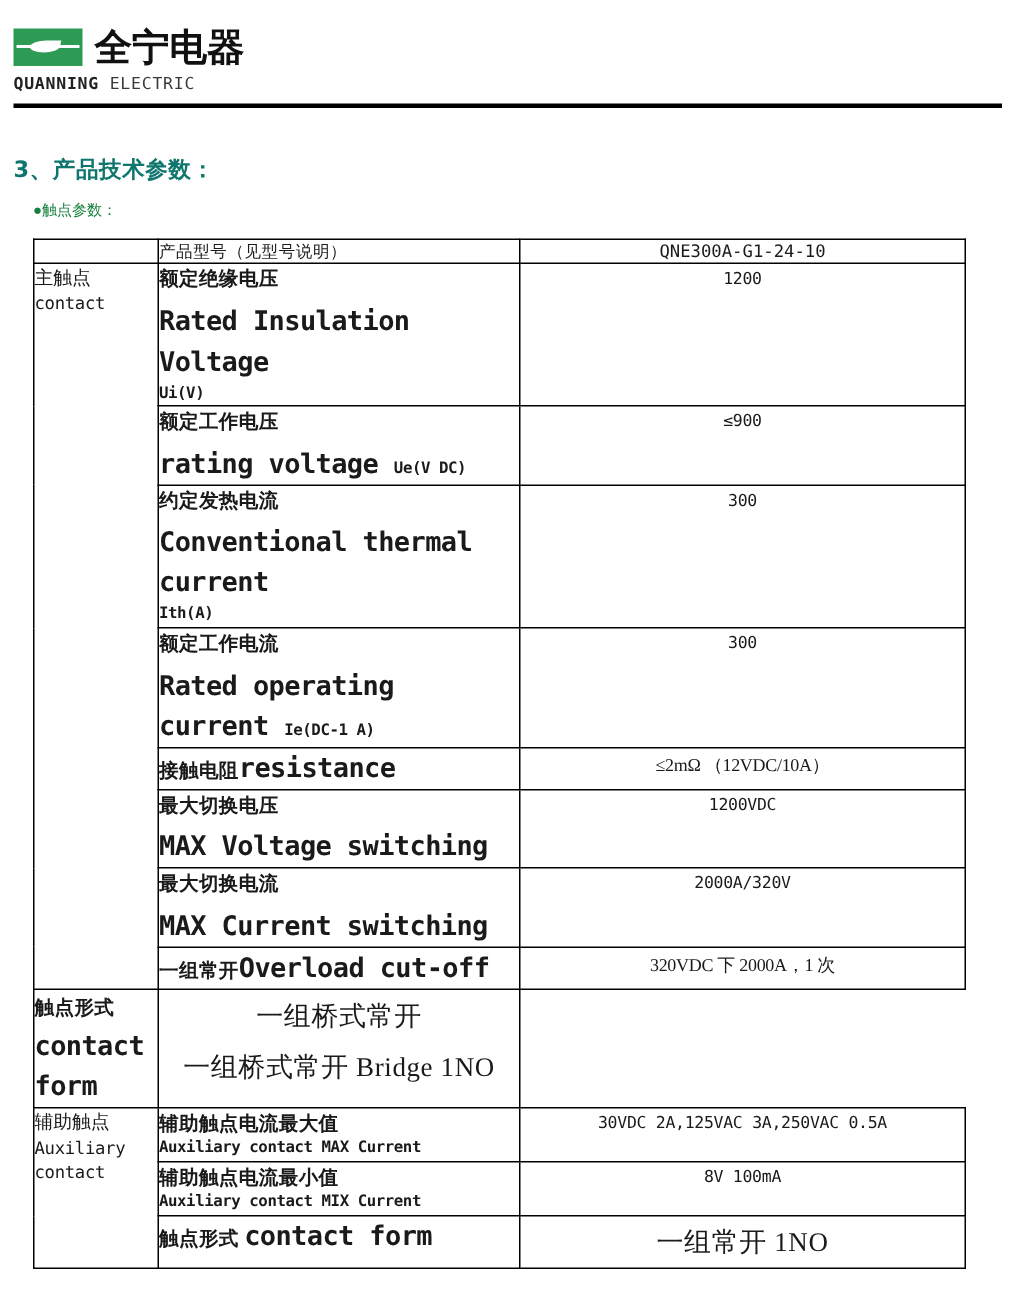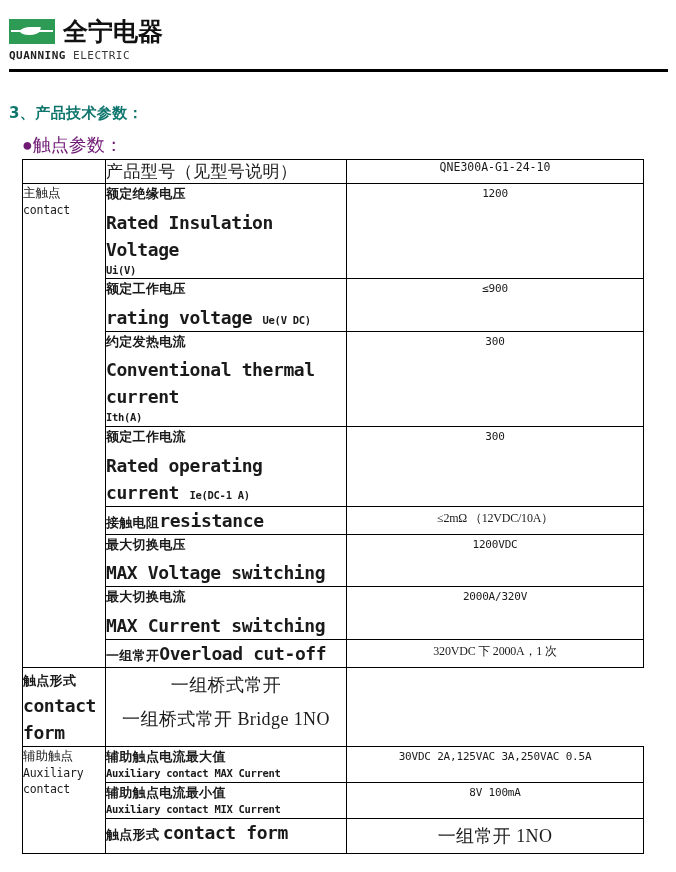--- a/index.html
+++ b/index.html
@@ -95,22 +95,22 @@
     left: 9px; top: 104px;
     font-family: "DejaVu Sans", "Liberation Sans", sans-serif;
     font-weight: bold;
     font-size: 15px;
     color: #0f766e;
     letter-spacing: 0.4px;
   }
   .sub-title {
     position: absolute;
     left: 22px; top: 133px;
-    font-size: 18px;
-    color: #701a75;
+    font-size: 10px;
+    color: #15803d;
   }
 
   
   .spec-table {
     position: absolute;
     left: 22px; top: 159px;
     width: 621px;
     border-collapse: collapse;
     table-layout: fixed;
   }
@@ -179,21 +179,21 @@
     font-family: "Liberation Serif", "DejaVu Serif", serif;
     font-size: 12px;
   }
   .cell-value .mono {
     font-family: "DejaVu Sans Mono", "Liberation Mono", monospace;
     font-size: 11px;
   }
 
   .h-model {
     padding: 6px 4px 6px 6px;
-    font-size: 17px;
+    font-size: 11px;
     letter-spacing: 0.4px;
   }
   .h-model-val {
     padding: 7px 6px 6px 6px;
     text-align: center;
     font-family: "DejaVu Sans Mono", "Liberation Mono", monospace;
     font-size: 11.5px;
     letter-spacing: 0px;
     margin-left: 31px;
   }

